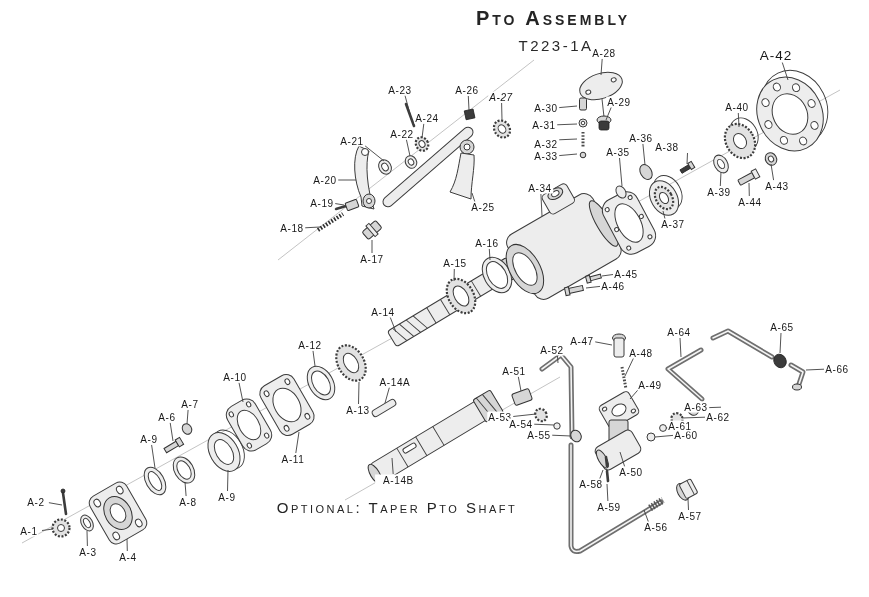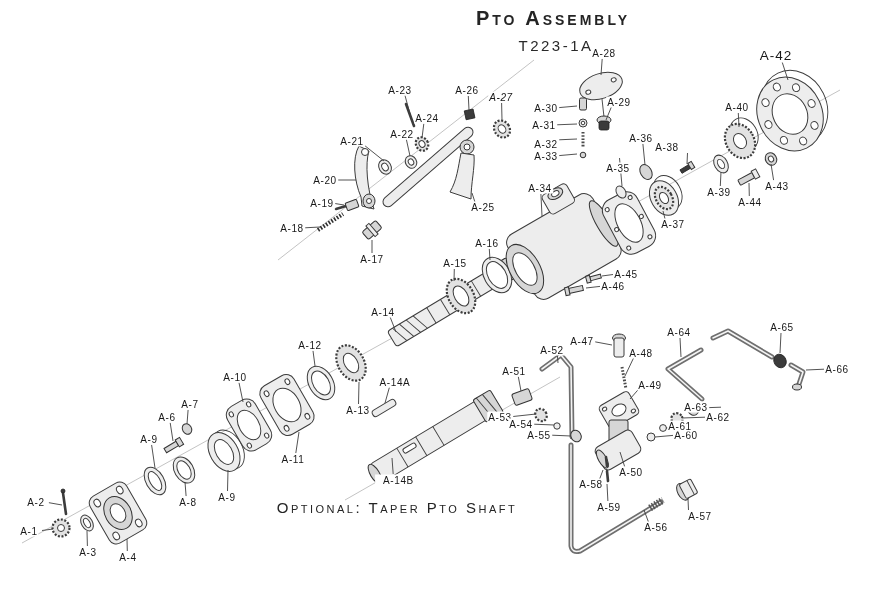--- a/index.html
+++ b/index.html
@@ -467,42 +467,42 @@
       <div class="part-label" style="left: 483px; top: 207px;">A-25</div>
       <div class="part-label" style="left: 467px; top: 90px;">A-26</div>
       <div class="part-label" style="left: 501px; top: 97px; font-style: italic;">A-27</div>
       <div class="part-label" style="left: 604px; top: 53px;">A-28</div>
       <div class="part-label" style="left: 619px; top: 102px;">A-29</div>
       <div class="part-label" style="left: 546px; top: 108px;">A-30</div>
       <div class="part-label" style="left: 544px; top: 125px;">A-31</div>
       <div class="part-label" style="left: 546px; top: 144px;">A-32</div>
       <div class="part-label" style="left: 546px; top: 156px;">A-33</div>
       <div class="part-label" style="left: 540px; top: 188px;">A-34</div>
-      <div class="part-label" style="left: 618px; top: 152px; margin-top: 16px;">A-35</div>
+      <div class="part-label" style="left: 618px; top: 152px;">A-35</div>
       <div class="part-label" style="left: 641px; top: 138px;">A-36</div>
       <div class="part-label" style="left: 673px; top: 224px;">A-37</div>
       <div class="part-label" style="left: 667px; top: 147px;">A-38</div>
       <div class="part-label" style="left: 719px; top: 192px;">A-39</div>
       <div class="part-label" style="left: 737px; top: 107px;">A-40</div>
       <div class="part-label big" style="left: 776px; top: 55px;">A-42</div>
       <div class="part-label" style="left: 777px; top: 186px;">A-43</div>
       <div class="part-label" style="left: 750px; top: 202px;">A-44</div>
       <div class="part-label" style="left: 626px; top: 274px;">A-45</div>
       <div class="part-label" style="left: 613px; top: 286px;">A-46</div>
       <div class="part-label" style="left: 582px; top: 341px;">A-47</div>
       <div class="part-label" style="left: 641px; top: 353px;">A-48</div>
       <div class="part-label" style="left: 650px; top: 385px;">A-49</div>
       <div class="part-label" style="left: 631px; top: 472px;">A-50</div>
       <div class="part-label" style="left: 514px; top: 371px;">A-51</div>
       <div class="part-label" style="left: 552px; top: 350px;">A-52</div>
       <div class="part-label" style="left: 500px; top: 417px;">A-53</div>
       <div class="part-label" style="left: 521px; top: 424px;">A-54</div>
       <div class="part-label" style="left: 539px; top: 435px;">A-55</div>
       <div class="part-label" style="left: 656px; top: 527px;">A-56</div>
-      <div class="part-label" style="left: 690px; top: 516px; margin-left: 10px;">A-57</div>
+      <div class="part-label" style="left: 690px; top: 516px;">A-57</div>
       <div class="part-label" style="left: 591px; top: 484px;">A-58</div>
       <div class="part-label" style="left: 609px; top: 507px;">A-59</div>
       <div class="part-label" style="left: 686px; top: 435px;">A-60</div>
       <div class="part-label" style="left: 680px; top: 426px;">A-61</div>
       <div class="part-label" style="left: 718px; top: 417px;">A-62</div>
       <div class="part-label" style="left: 696px; top: 407px;">A-63</div>
       <div class="part-label" style="left: 679px; top: 332px;">A-64</div>
       <div class="part-label" style="left: 782px; top: 327px;">A-65</div>
       <div class="part-label" style="left: 837px; top: 369px;">A-66</div>
     </div>

